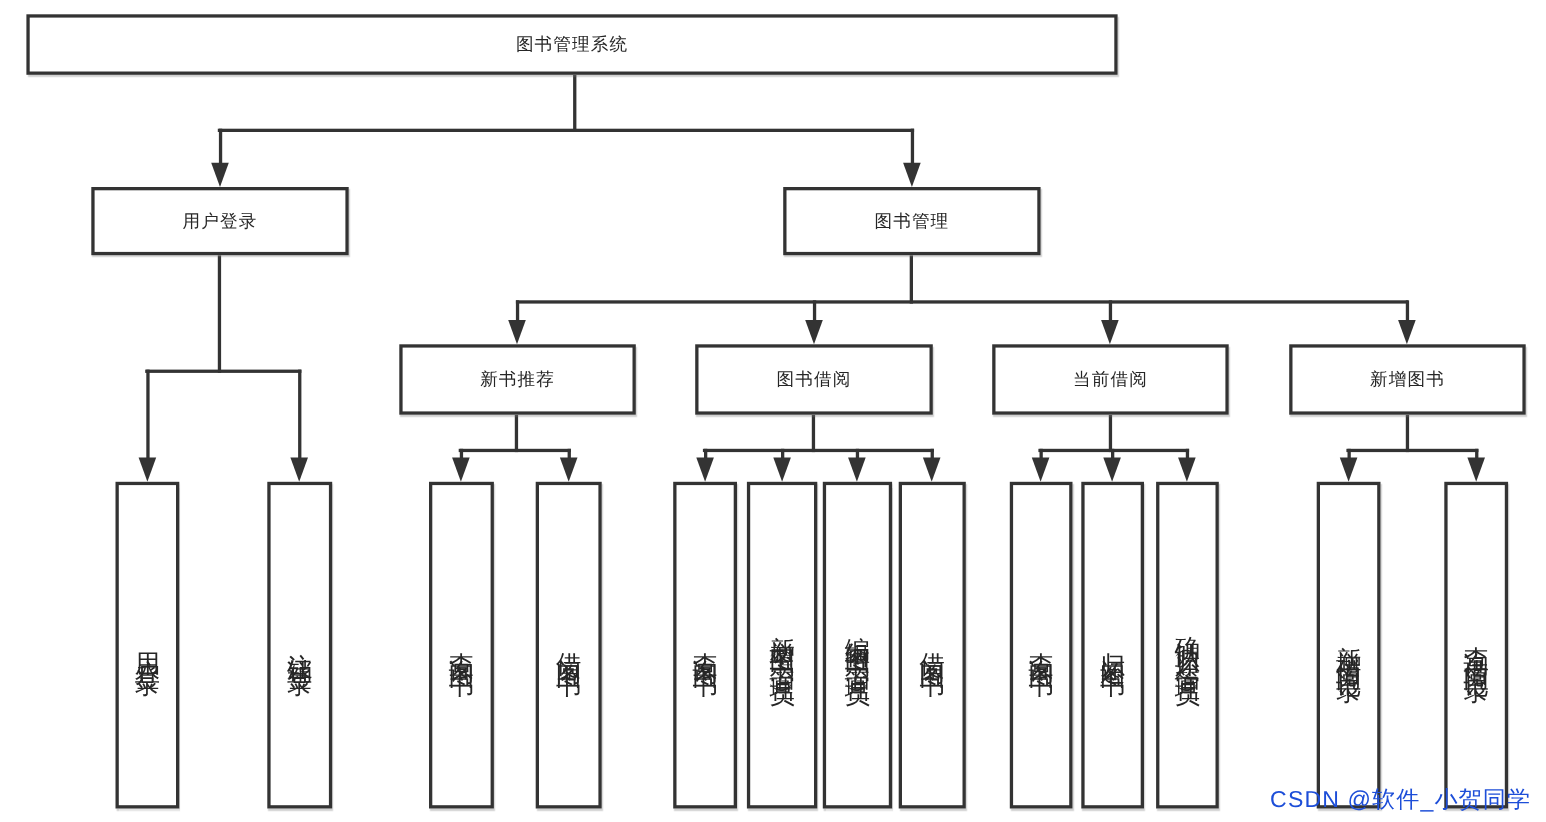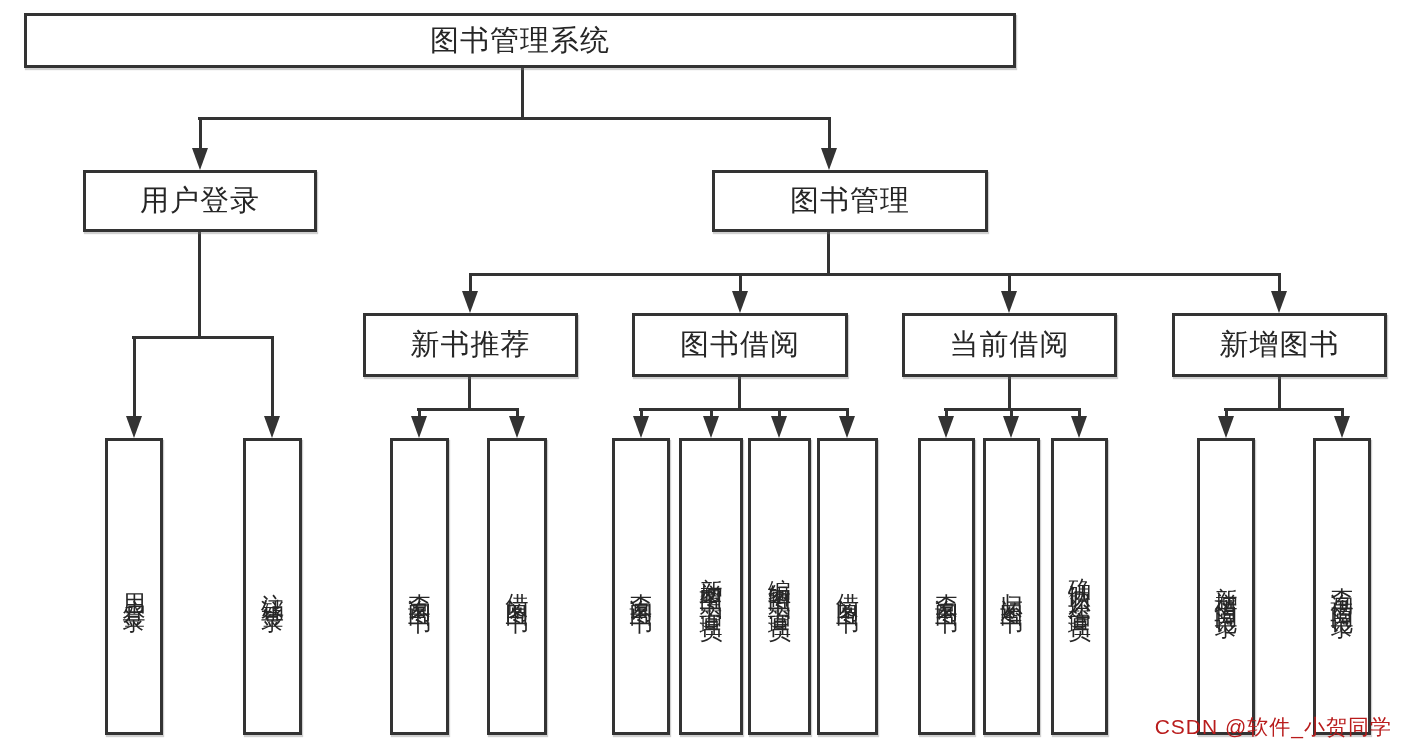--- a/index.html
+++ b/index.html
@@ -12,21 +12,21 @@
   }
   .box{
     position:absolute;
     box-sizing:border-box;
     border:3px solid #333333;
     background:#ffffff;
     display:flex;align-items:center;justify-content:center;
     color:#262626;
     box-shadow:1px 2px 1px rgba(120,120,120,0.35);
   }
-  .hnode{font-size:29px;letter-spacing:1px;white-space:nowrap;}
+  .hnode{font-size:16px;letter-spacing:1px;white-space:nowrap;}
   .vnode{padding:4px 0;}
   .vnode .vtext{
     writing-mode:vertical-rl;
     text-orientation:mixed;
     font-size:23px;
     letter-spacing:6px;
     line-height:1;
     white-space:nowrap;
   }
   .hline,.vline{position:absolute;background:#333333;}
@@ -41,21 +41,21 @@
     content:"";position:absolute;left:0;bottom:0;
     width:0;height:0;
     border-left:8px solid transparent;
     border-right:8px solid transparent;
     border-top:22px solid #333333;
   }
   .watermark{
     position:absolute;
     right:13px;top:713px;
     font-size:21px;
-    color:#b91c1c;
+    color:#1d4ed8;
     letter-spacing:1px;
     white-space:nowrap;
   }
 </style>
 </head>
 <body>
 
 <div id="canvas">
 
   <div class="vline" style="left:521px;top:68px;height:52px;"></div>
@@ -98,21 +98,21 @@
   <div class="darrow" style="left:1218px;top:408px;height:30px;"></div>
   <div class="darrow" style="left:1334px;top:408px;height:30px;"></div>
 
   <div class="box hnode" style="left:24px;top:13px;width:992px;height:55px;">
     <span>图书管理系统</span>
   </div>
 
   <div class="box hnode" style="left:83px;top:170px;width:234px;height:62px;">
     <span>用户登录</span>
   </div>
-  <div class="box hnode" style="left:712px;top:170px;width:276px;height:62px;">
+  <div class="box hnode" style="left:712px;top:170px;width:234px;height:62px;">
     <span>图书管理</span>
   </div>
 
   <div class="box hnode" style="left:363px;top:313px;width:215px;height:64px;text-align:center;">
     <span>新书推荐</span>
   </div>
   <div class="box hnode" style="left:632px;top:313px;width:216px;height:64px;">
     <span>图书借阅</span>
   </div>
   <div class="box hnode" style="left:902px;top:313px;width:215px;height:64px;">

